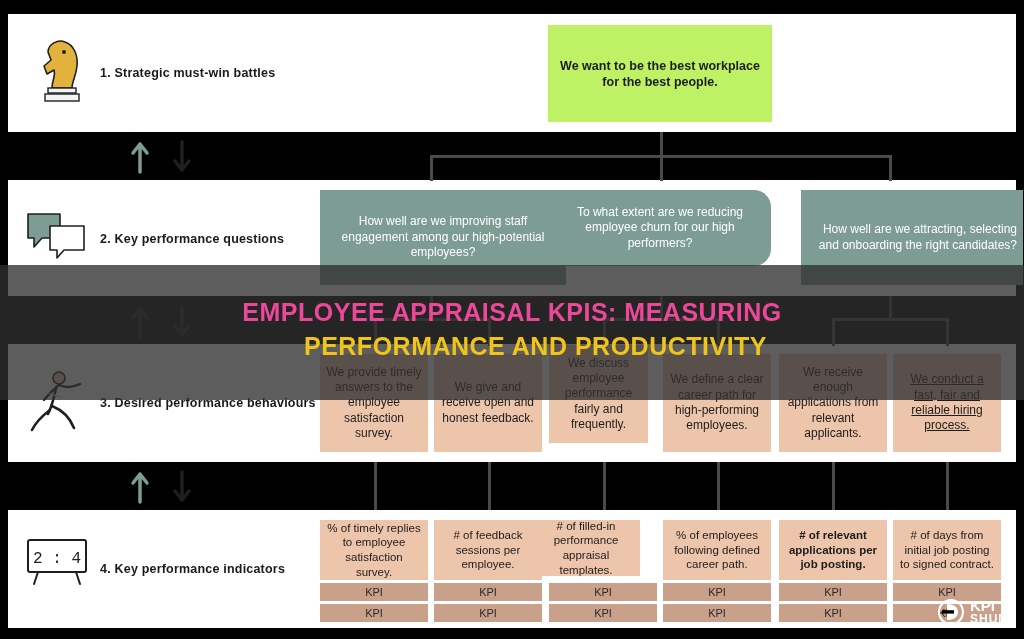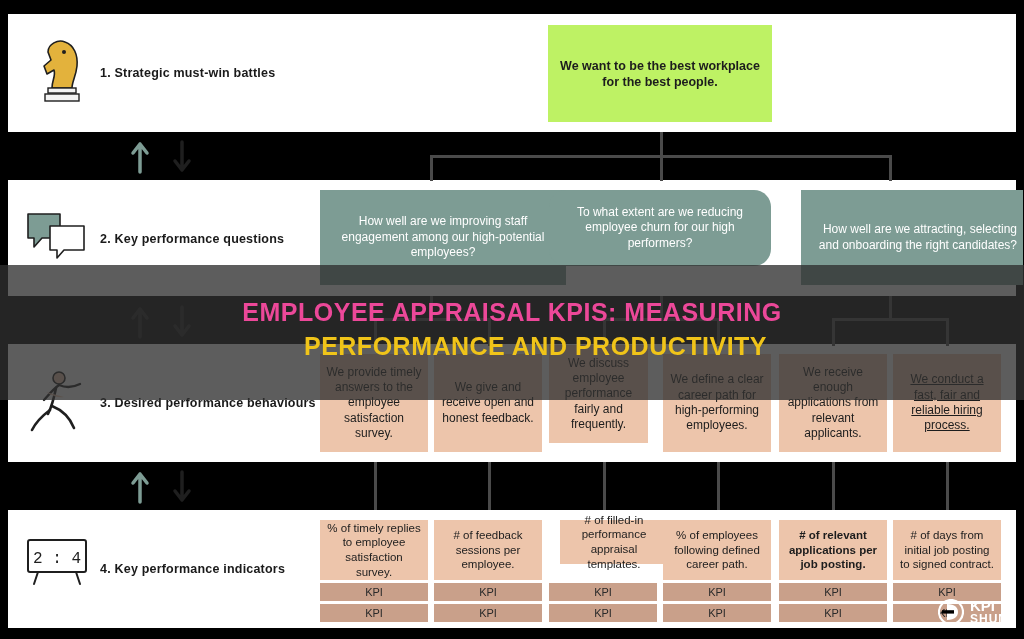--- a/index.html
+++ b/index.html
@@ -219,21 +219,21 @@
 
   <div class="node behaviour" style="left:320px; top:354px; width:108px; height:98px;">We provide timely answers to the employee satisfaction survey.</div>
   <div class="node behaviour" style="left:434px; top:354px; width:108px; height:98px;">We give and receive open and honest feedback.</div>
   <div class="node behaviour" style="left:549px; top:345px; width:99px; height:98px;">We discuss employee performance fairly and frequently.</div>
   <div class="node behaviour" style="left:663px; top:354px; width:108px; height:98px;">We define a clear career path for high-performing employees.</div>
   <div class="node behaviour" style="left:779px; top:354px; width:108px; height:98px;">We receive enough applications from relevant applicants.</div>
   <div class="node behaviour" style="left:893px; top:354px; width:108px; height:98px;text-decoration:underline;">We conduct a fast, fair and reliable hiring process.</div>
 
   <div class="node kpi-head" style="left:320px; top:520px; width:108px; height:60px;">% of timely replies to employee satisfaction survey.</div>
   <div class="node kpi-head" style="left:434px; top:520px; width:108px; height:60px;"># of feedback sessions per employee.</div>
-  <div class="node kpi-head" style="left:532px; top:520px; width:108px; height:44px;margin-left:28px;"># of filled-in performance appraisal templates.</div>
+  <div class="node kpi-head" style="left:532px; top:520px; width:108px; height:56px;"># of filled-in performance appraisal templates.</div>
   <div class="node kpi-head" style="left:663px; top:520px; width:108px; height:60px;">% of employees following defined career path.</div>
   <div class="node kpi-head" style="left:779px; top:520px; width:108px; height:60px;font-weight:bold;"># of relevant applications per job posting.</div>
   <div class="node kpi-head" style="left:893px; top:520px; width:108px; height:60px;"># of days from initial job posting to signed contract.</div>
 
   <div class="kpi-sub" style="left:320px; top:583px; width:108px; height:18px;">KPI</div>
   <div class="kpi-sub" style="left:320px; top:604px; width:108px; height:18px;">KPI</div>
   <div class="kpi-sub" style="left:434px; top:583px; width:108px; height:18px;">KPI</div>
   <div class="kpi-sub" style="left:434px; top:604px; width:108px; height:18px;">KPI</div>
   <div class="kpi-sub" style="left:549px; top:583px; width:108px; height:18px;">KPI</div>
   <div class="kpi-sub" style="left:549px; top:604px; width:108px; height:18px;">KPI</div>

